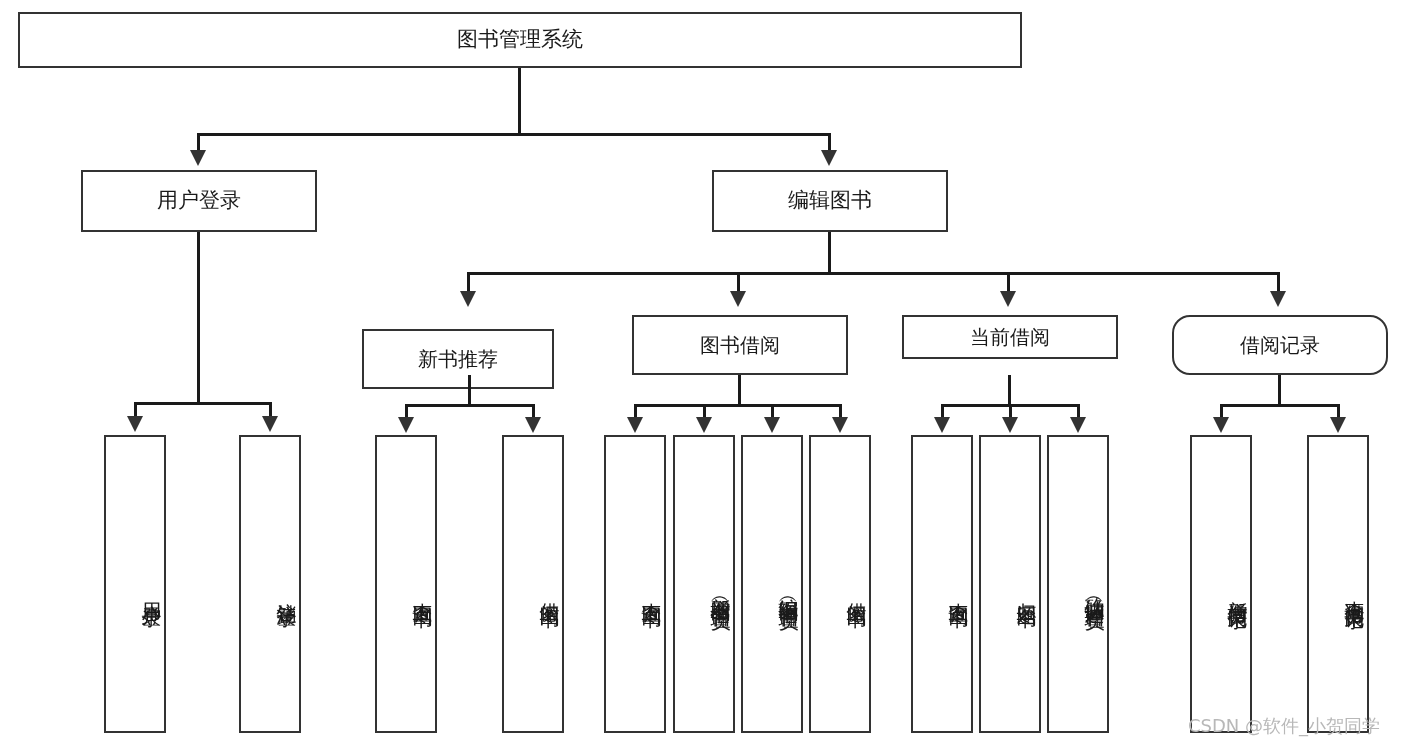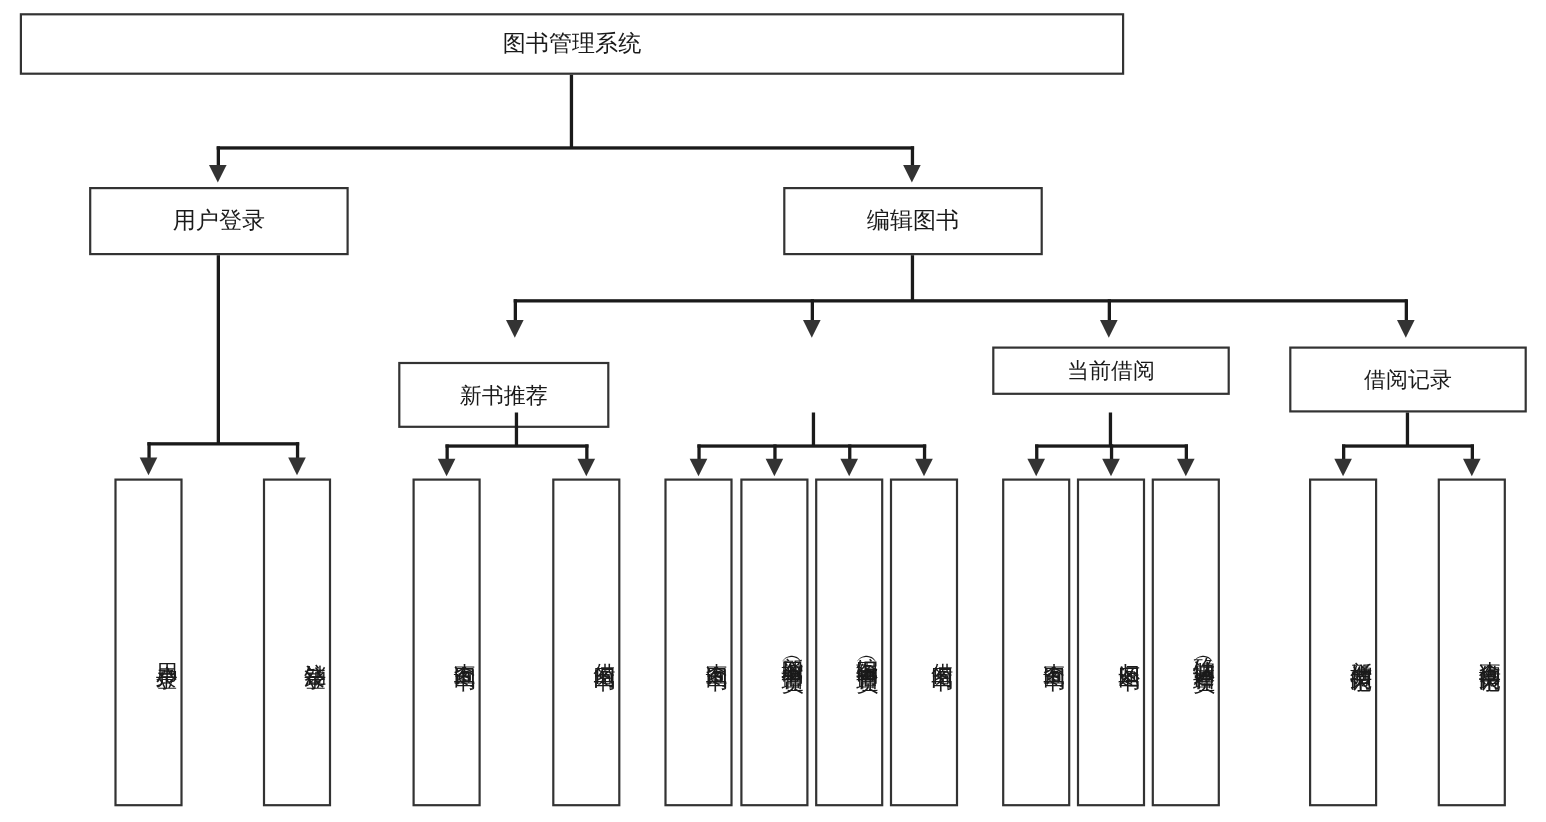--- a/index.html
+++ b/index.html
@@ -111,24 +111,27 @@
   <div class="vline" style="left:737px; top:272px; width:3px; height:21px;"></div>
   <div class="arrow" style="left:730px; top:291px;"></div>
   <div class="vline" style="left:1007px; top:272px; width:3px; height:21px;"></div>
   <div class="arrow" style="left:1000px; top:291px;"></div>
   <div class="vline" style="left:1277px; top:272px; width:3px; height:21px;"></div>
   <div class="arrow" style="left:1270px; top:291px;"></div>
 
   <div class="node level3" style="left:362px; top:329px; width:192px; height:60px;">
     <span class="label">新书推荐</span>
   </div>
+  <div class="node level3" style="left:632px; top:315px; width:216px; height:60px;">
+    <span class="label">图书借阅</span>
+  </div>
   <div class="node level3" style="left:902px; top:315px; width:216px; height:44px;">
     <span class="label">当前借阅</span>
   </div>
-  <div class="node level3" style="left:1172px; top:315px; width:216px; height:60px;">
+  <div class="node level3" style="left:1172px; top:315px; width:216px; height:60px;border-radius:18px;">
     <span class="label">借阅记录</span>
   </div>
 
   <div class="vline" style="left:468px; top:375px; width:3px; height:31px;"></div>
   <div class="hline" style="left:405px; top:404px; width:130px; height:3px;"></div>
   <div class="vline" style="left:405px; top:404px; width:3px; height:15px;"></div>
   <div class="arrow" style="left:398px; top:417px;"></div>
   <div class="vline" style="left:532px; top:404px; width:3px; height:15px;"></div>
   <div class="arrow" style="left:525px; top:417px;"></div>
 
@@ -196,14 +199,15 @@
     <span class="label">确认归还（管理员）</span>
   </div>
 
   <div class="node leaf" style="left:1190px; top:435px; width:62px; height:298px;">
     <span class="label">新增借阅记录</span>
   </div>
   <div class="node leaf" style="left:1307px; top:435px; width:62px; height:298px;">
     <span class="label">查询借阅记录</span>
   </div>
 
+  <div id="watermark">CSDN @软件_小贺同学</div>
 
 </div>
 
 </body></html>

